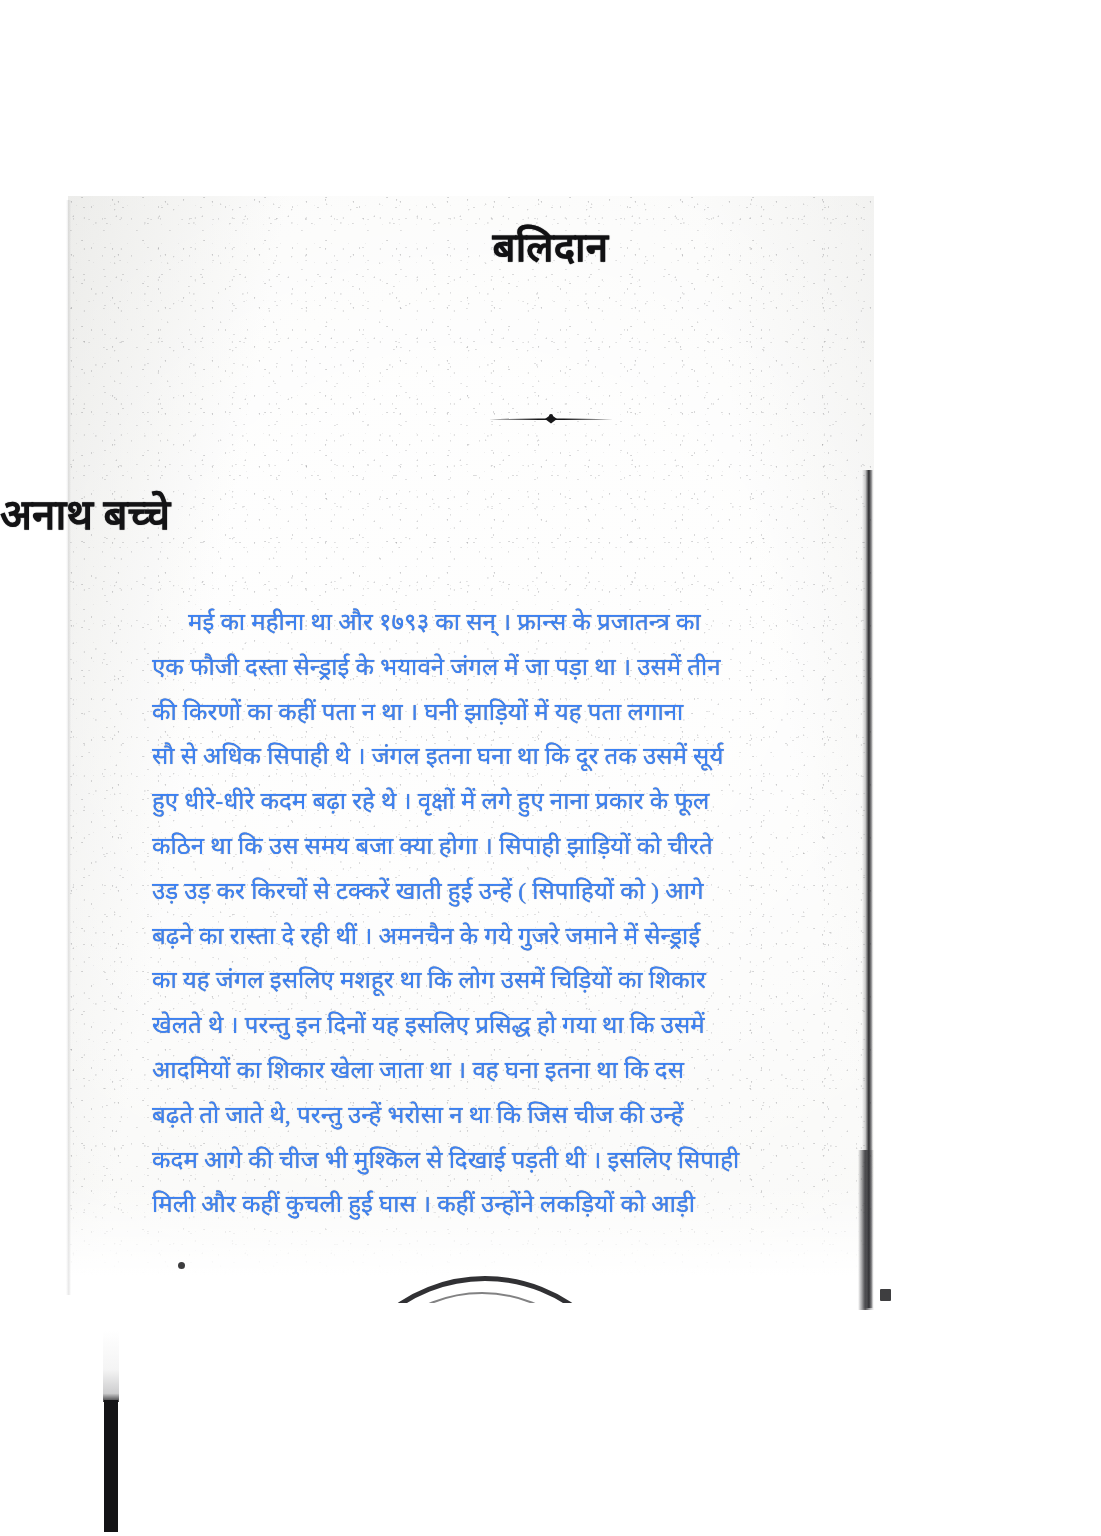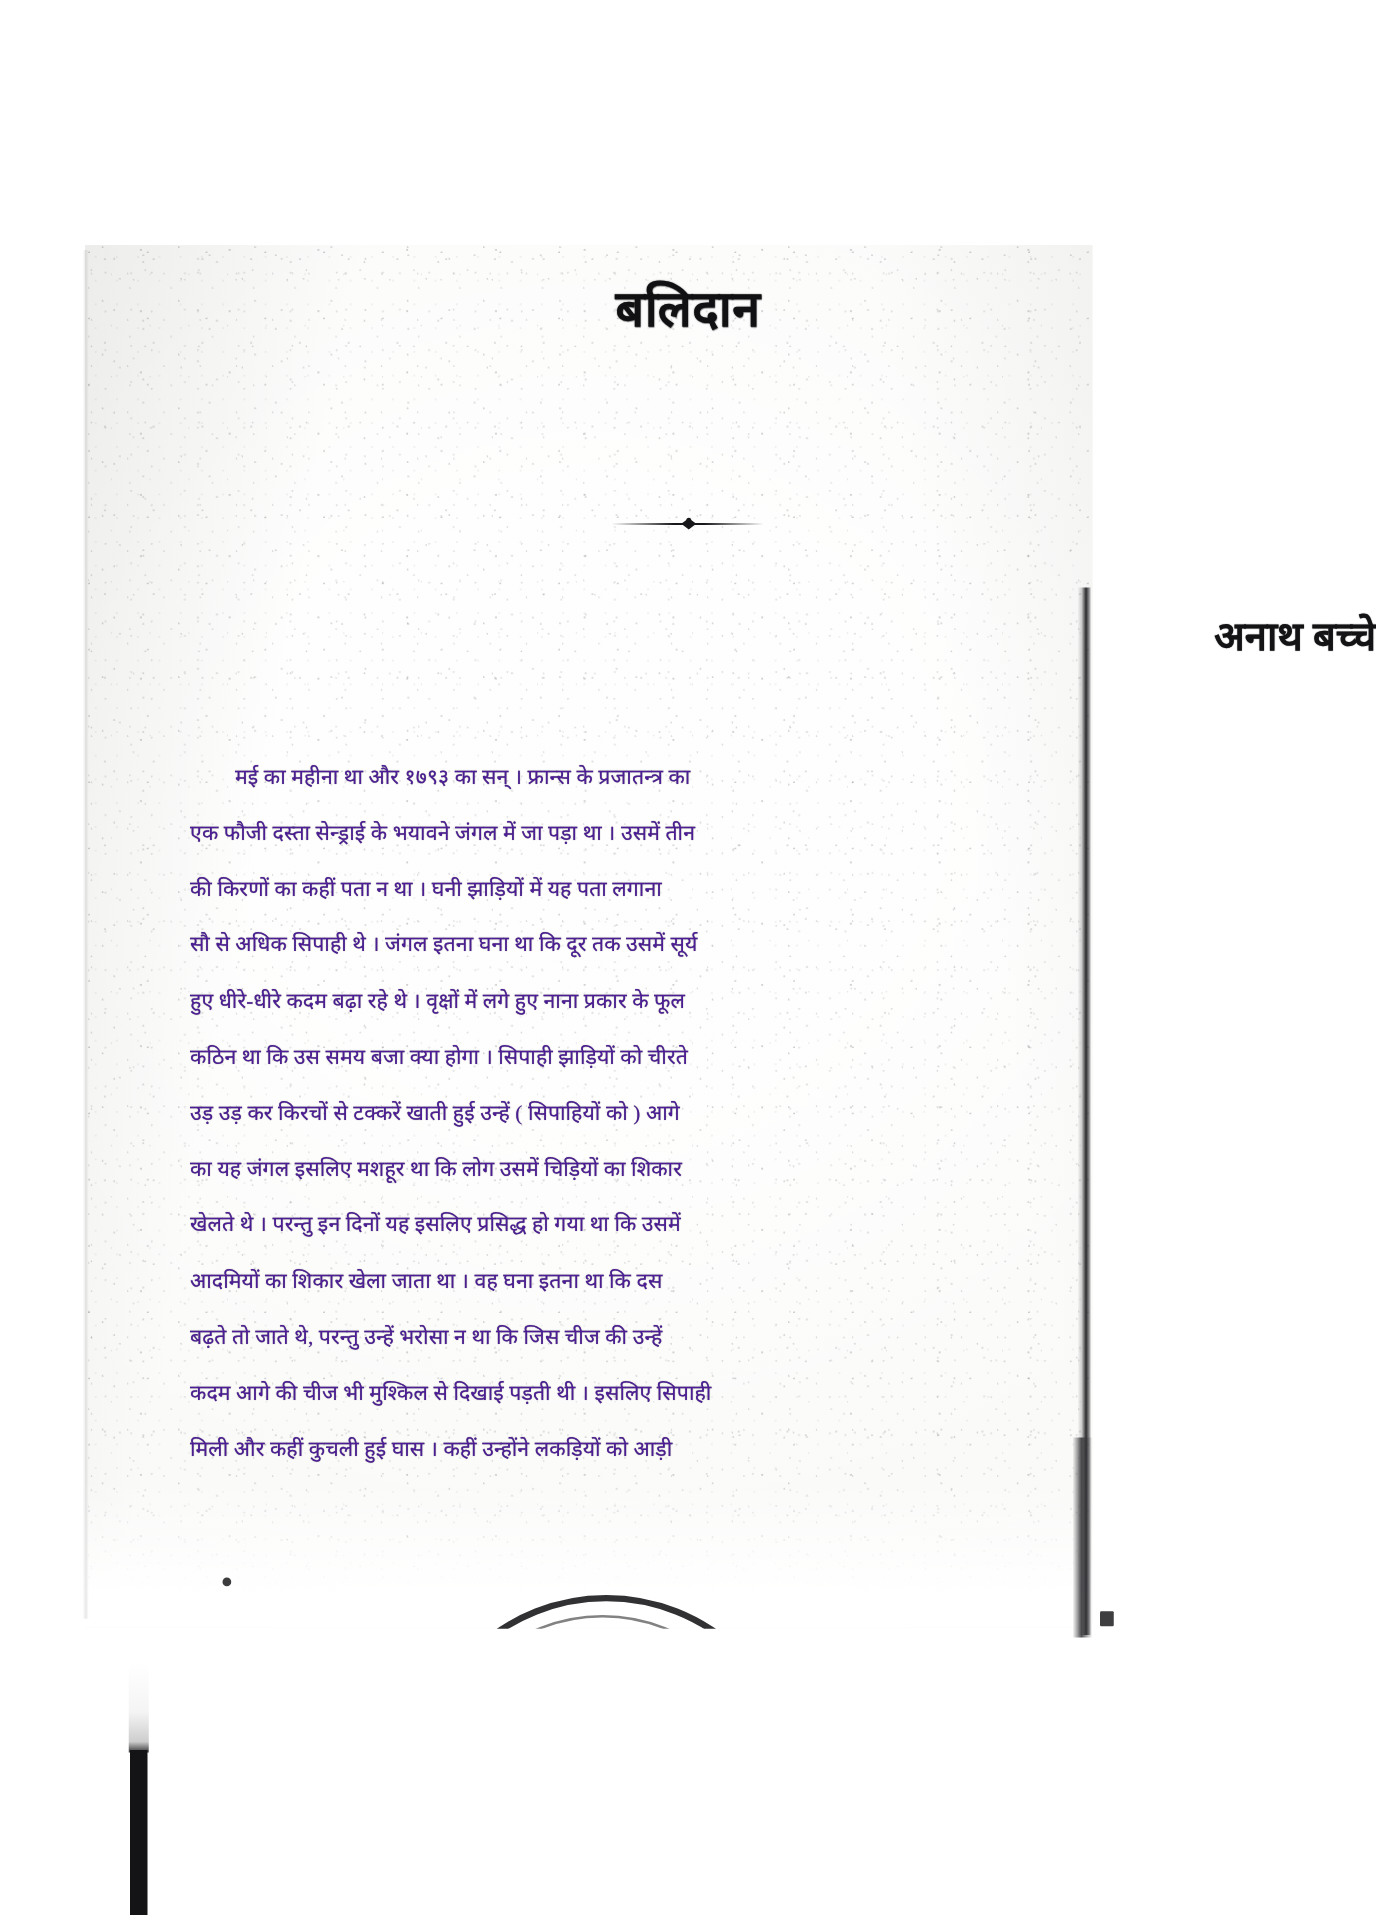--- a/index.html
+++ b/index.html
@@ -192,41 +192,41 @@
     top: 412px;
     transform: translateX(-50%);
     width: 128px;
     height: 14px;
   }
 
   #section-heading {
     position: absolute;
     left: 0; right: 0;
     top: 492px;
-    text-align: right;
-    font-size: 32px;
+    text-align: left;
+    font-size: 42px;
     font-weight: 700;
     line-height: 1.1;
     color: #131315;
     text-shadow: 0 0 .9px rgba(20,20,22,.7);
   }
 
   
   #body-text {
     position: absolute;
     left: 152px;
     top: 600px;
     width: 706px;
   }
   #body-text .line {
-    font-size: 17px;
+    font-size: 24px;
     line-height: 44.8px;
     height: 44.8px;
     white-space: nowrap;
-    color: #4c1d95;
+    color: #3b82f6;
     text-shadow: 0 0 .75px rgba(25,25,30,.62);
     letter-spacing: .1px;
   }
   #body-text .line.indent {
     text-indent: 36px;
   }
   
   #body-text .line.stretch {
     display: block;
   }
@@ -323,20 +323,21 @@
   <div id="section-heading" class="devanagari">अनाथ बच्चे</div>
 
   <div id="body-text" class="devanagari">
       <div class="line stretch indent">मई का महीना था  और १७९३ का सन् ।  फ्रान्स के प्रजातन्त्र का</div>
       <div class="line stretch">एक फौजी दस्ता सेन्ड्राई के भयावने जंगल में जा पड़ा था ।  उसमें तीन</div>
       <div class="line stretch">की किरणों का कहीं पता न था ।  घनी  झाड़ियों  में  यह  पता लगाना</div>
       <div class="line stretch">सौ से अधिक सिपाही थे ।   जंगल इतना घना था कि दूर तक उसमें सूर्य</div>
       <div class="line stretch">हुए धीरे-धीरे कदम बढ़ा रहे थे ।  वृक्षों में लगे हुए नाना प्रकार के फूल</div>
       <div class="line stretch">कठिन था कि उस समय  बजा क्या होगा ।  सिपाही झाड़ियों को चीरते</div>
       <div class="line stretch">उड़ उड़ कर  किरचों  से  टक्करें खाती हुई उन्हें ( सिपाहियों को )  आगे</div>
+      <div class="line stretch">बढ़ने का रास्ता दे रही थीं ।  अमनचैन के  गये गुजरे जमाने में सेन्ड्राई</div>
       <div class="line stretch">का यह जंगल इसलिए मशहूर था  कि लोग उसमें  चिड़ियों का शिकार</div>
       <div class="line stretch">खेलते थे ।   परन्तु इन दिनों यह   इसलिए प्रसिद्ध हो गया था कि उसमें</div>
       <div class="line stretch">आदमियों का शिकार  खेला  जाता था ।   वह घना  इतना था  कि दस</div>
       <div class="line stretch">बढ़ते तो जाते थे,  परन्तु  उन्हें भरोसा न था  कि  जिस  चीज की उन्हें</div>
       <div class="line stretch">कदम आगे की चीज भी मुश्किल से दिखाई पड़ती थी । इसलिए सिपाही</div>
       <div class="line stretch">मिली और कहीं  कुचली हुई घास ।  कहीं  उन्होंने  लकड़ियों को आड़ी</div>
     </div>
 
   <div class="speck" style="left:178px; top:1262px; width:7px; height:7px;"></div>
 

